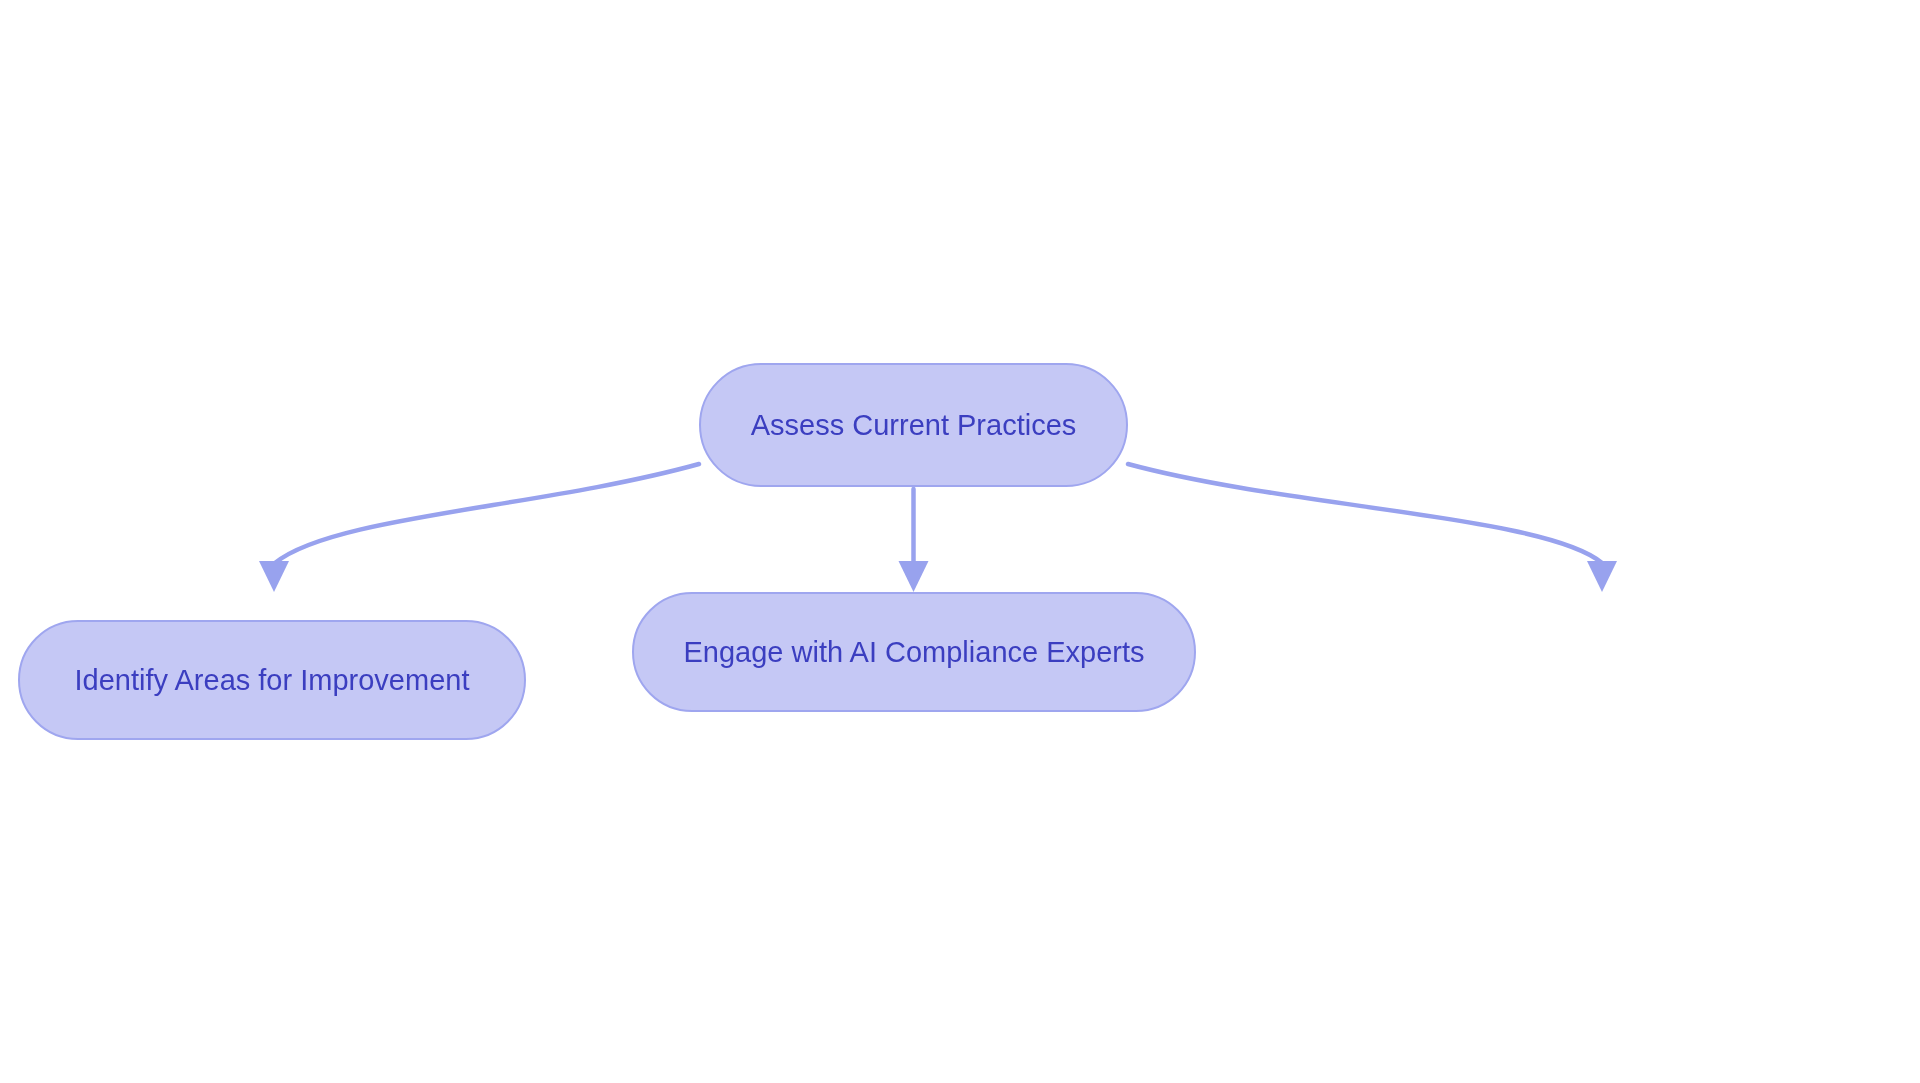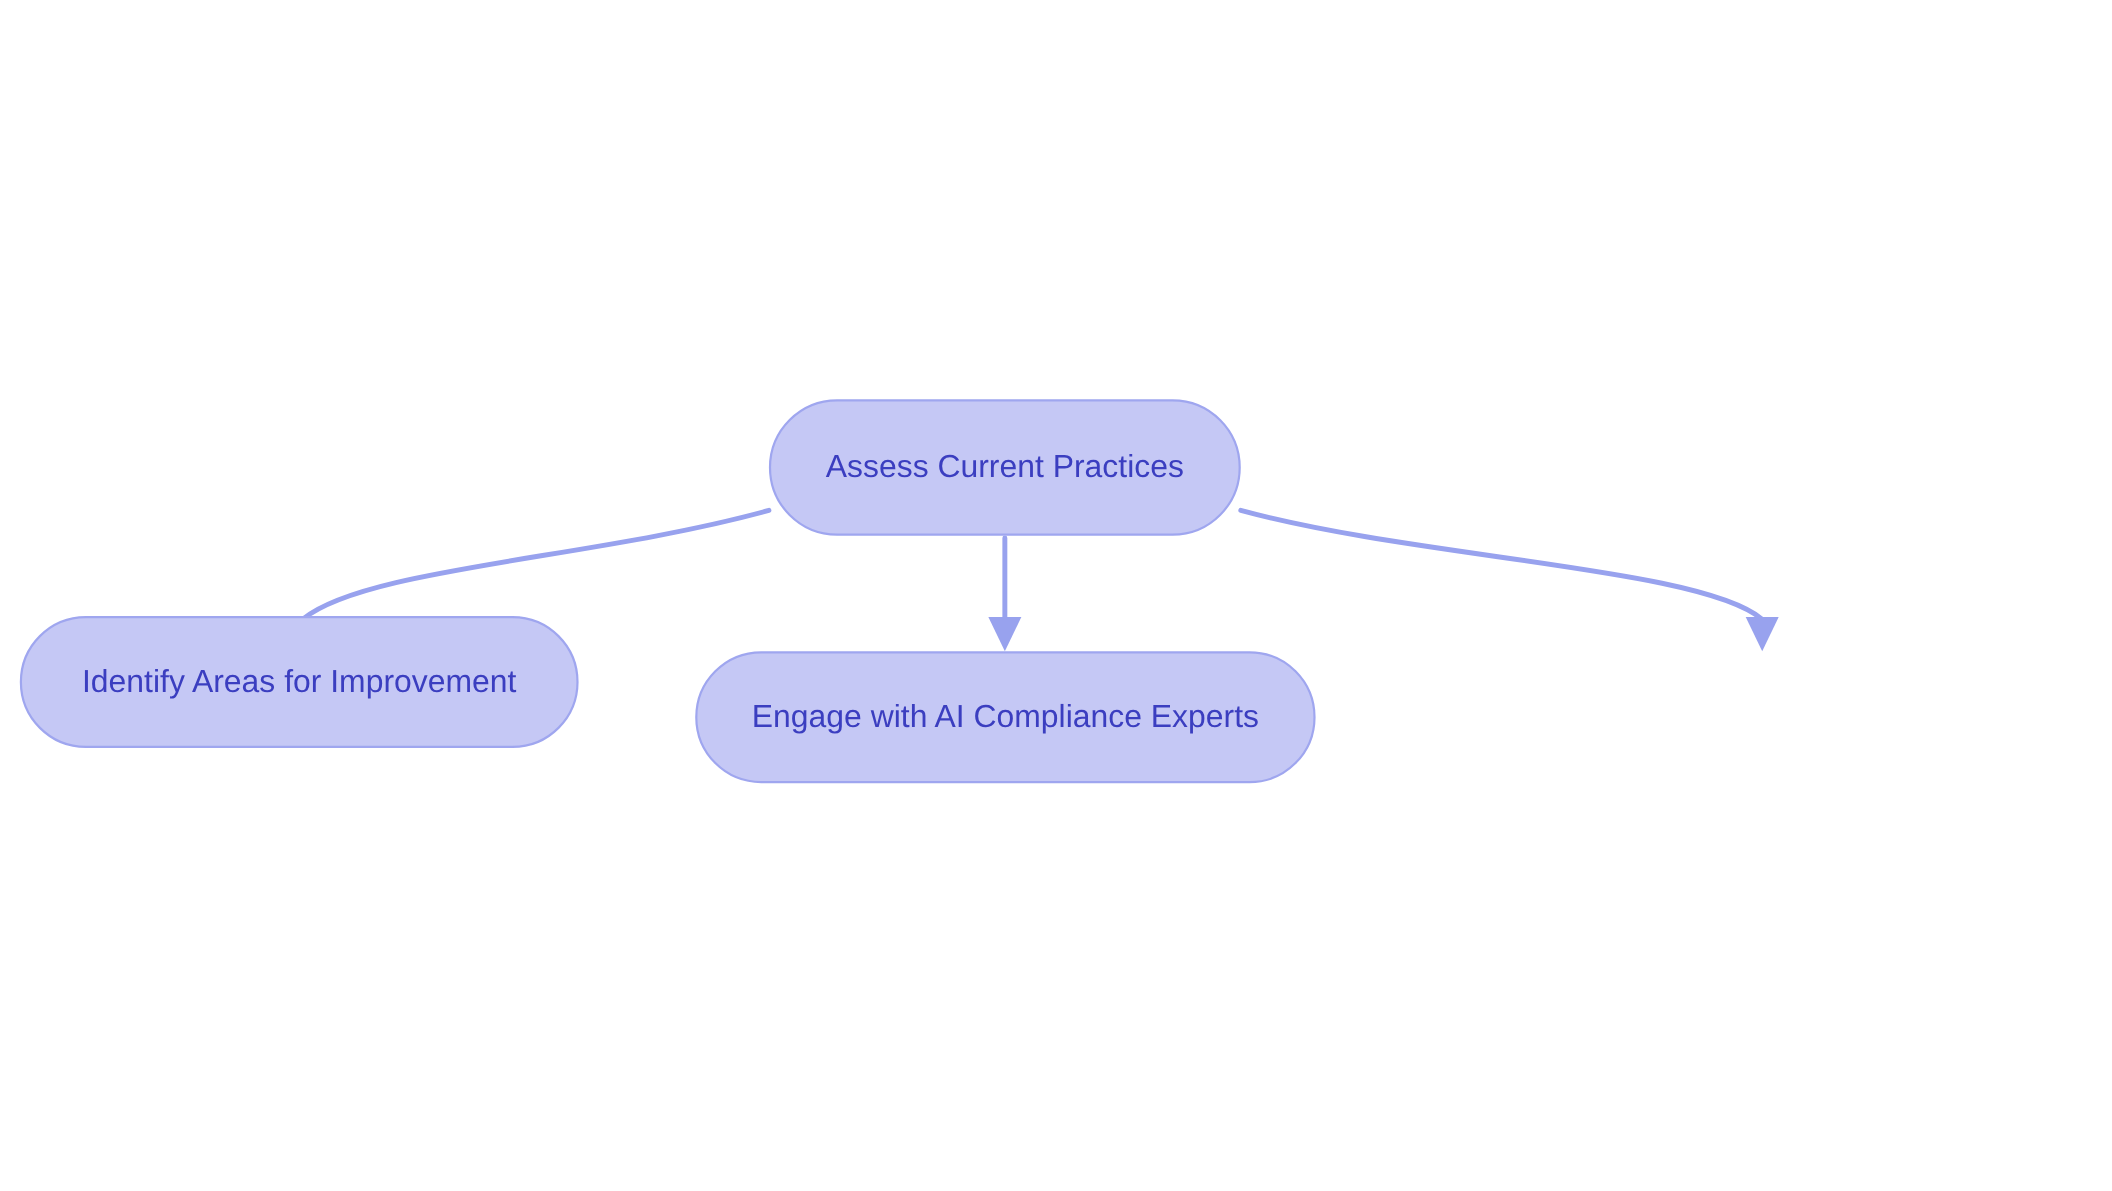--- a/index.html
+++ b/index.html
@@ -45,21 +45,21 @@
     background: var(--node-fill);
     border: 2.5px solid var(--node-border);
     border-radius: 62px;
     color: var(--node-text);
     font-size: 29px;
     line-height: 1.2;
     text-align: center;
     white-space: nowrap;
   }
   .node-root     { left: 699px;  top: 363px; width: 429px; height: 124px; }
-  .node-child-1  { left: 18px;   top: 560px; width: 508px; height: 120px; }
+  .node-child-1  { left: 18px;   top: 620px; width: 508px; height: 120px; }
   .node-child-2  { left: 632px;  top: 592px; width: 564px; height: 120px; }
   .node-child-3  { left: 1301px; top: 592px; width: 604px; height: 120px; }
 </style>
 </head>
 <body>
 
 <div class="canvas">
 
   <svg class="connectors" width="1920" height="1083" viewBox="0 0 1920 1083">
 

